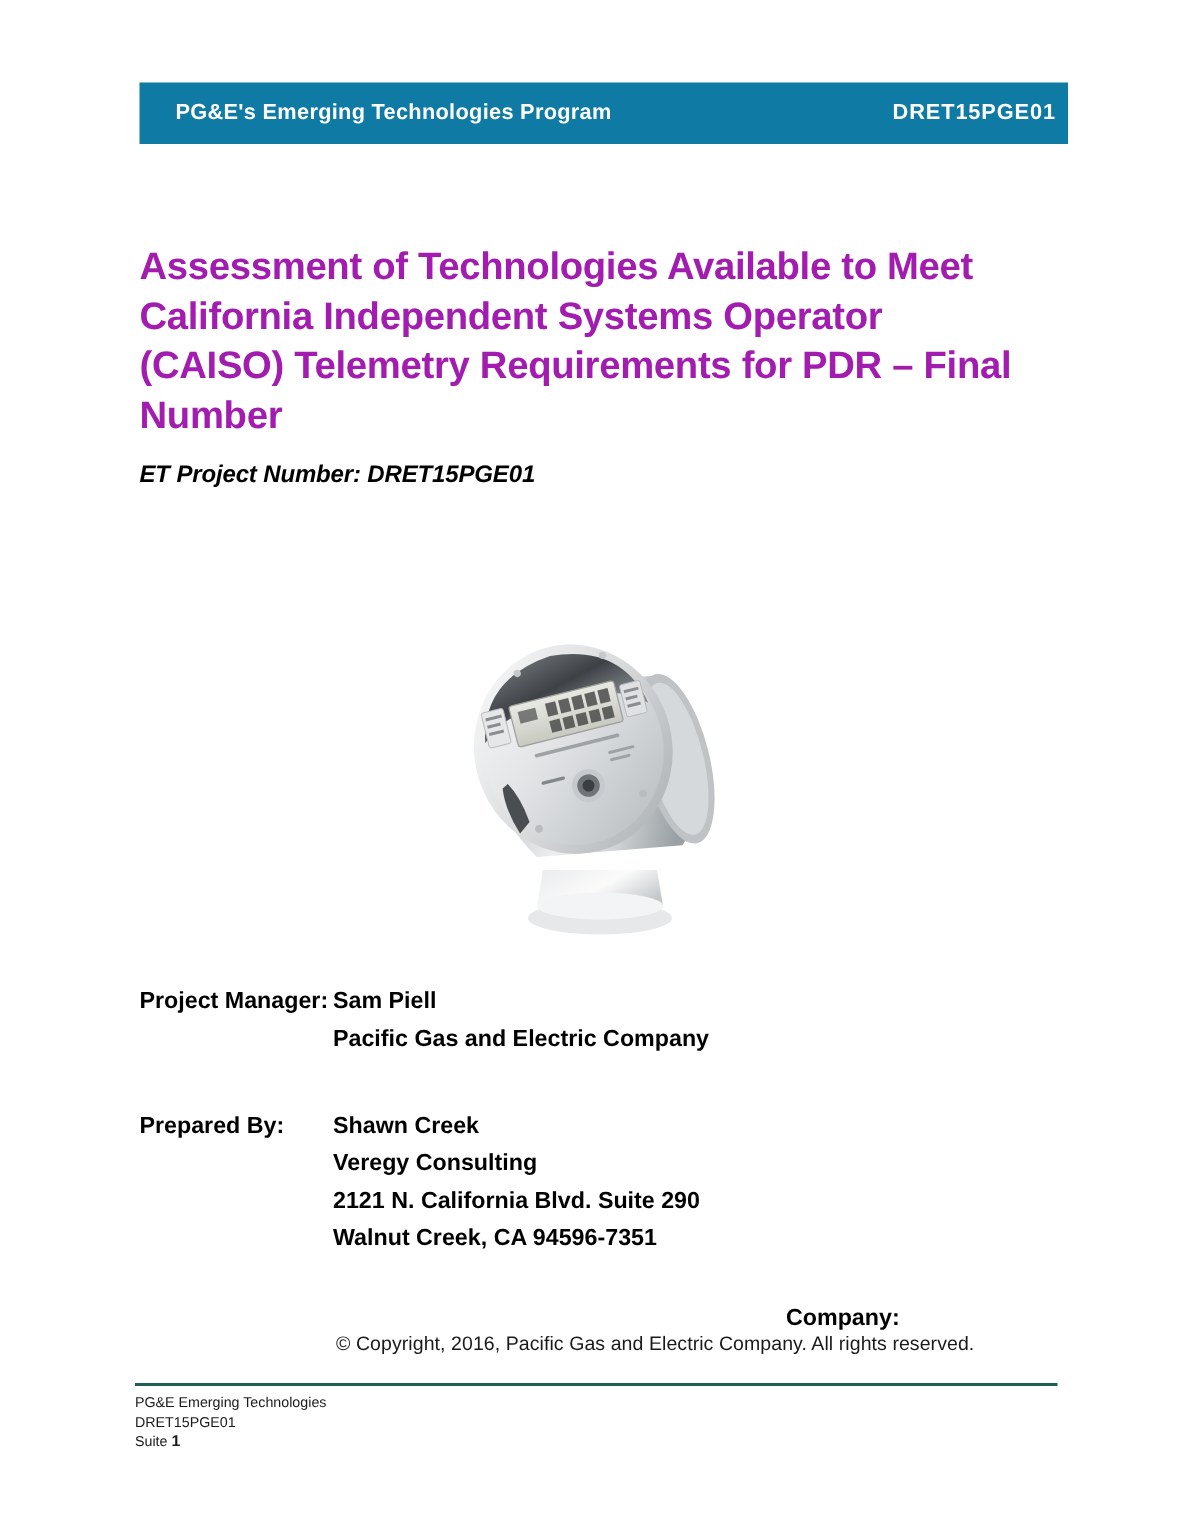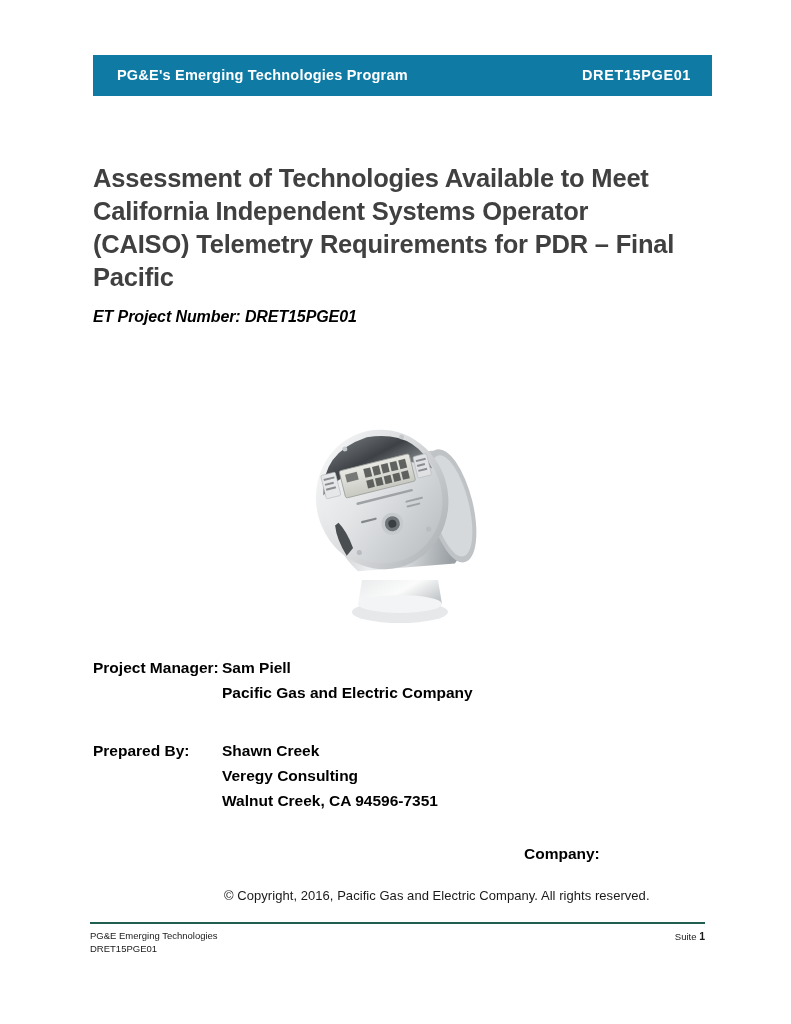--- a/index.html
+++ b/index.html
@@ -30,21 +30,21 @@
     position: absolute;
     left: 93px;
     top: 55px;
     width: 619px;
     height: 41px;
     background: #0f7ba5;
     display: flex;
     align-items: center;
     justify-content: space-between;
     box-sizing: border-box;
-    padding: 0 21px 0 24px;
+    padding: 0 8px 0 24px;
   }
   .header-banner .banner-text {
     color: #ffffff;
     font-size: 14.5px;
     font-weight: bold;
     letter-spacing: 0.2px;
     white-space: nowrap;
     line-height: 1;
   }
   .header-banner .banner-code {
@@ -59,21 +59,21 @@
   
   .doc-title {
     position: absolute;
     left: 93px;
     top: 162px;
     width: 620px;
     font-size: 25.5px;
     font-weight: bold;
     line-height: 33px;
     letter-spacing: -0.2px;
-    color: #404040;
+    color: #a21caf;
   }
 
   .project-number {
     position: absolute;
     left: 93px;
     top: 308px;
     font-size: 16px;
     font-style: italic;
     font-weight: bold;
     color: #000000;
@@ -140,24 +140,25 @@
     height: 2px;
     background: #1f5f52;
   }
   .footer {
     position: absolute;
     left: 90px;
     top: 930px;
     width: 615px;
     display: flex;
     align-items: flex-start;
-    justify-content: space-between;
+    justify-content: flex-end;
     font-size: 9.5px;
     color: #1a1a1a;
     line-height: 12.5px;
+    flex-direction: column;
   }
   .footer-left { white-space: nowrap; }
   .footer-right {
     white-space: nowrap;
     font-size: 9.5px;
   }
   .footer-right .page-num {
     font-weight: bold;
     font-size: 10.5px;
   }
@@ -169,21 +170,21 @@
 
   <div class="header-banner" style="background: rgb(15, 123, 165);">
     <span class="banner-text">PG&amp;E's Emerging Technologies Program</span>
     <span class="banner-code">DRET15PGE01</span>
   </div>
 
   <div class="doc-title">
     <div>Assessment of Technologies Available to Meet</div>
     <div>California Independent Systems Operator</div>
     <div>(CAISO) Telemetry Requirements for PDR – Final</div>
-    <div>Pacific</div>
+    <div>Number</div>
   </div>
 
   <div class="project-number">ET Project Number: DRET15PGE01</div>
 
   <div class="meter-figure">
     <svg viewBox="0 0 210 228" xmlns="http://www.w3.org/2000/svg" aria-hidden="true">
       <defs>
         <linearGradient id="bodyGrad" x1="0" y1="0" x2="1" y2="0.35">
           <stop offset="0%" stop-color="#8d9195"></stop>
           <stop offset="18%" stop-color="#c9ccce"></stop>
@@ -298,20 +299,21 @@
       </div>
     </div>
 
     <div class="info-gap-sm"></div>
 
     <div class="info-row">
       <div class="info-label">Prepared By:</div>
       <div class="info-values">
         <div class="info-value">Shawn Creek</div>
         <div class="info-value">Veregy Consulting</div>
+        <div class="info-value">2121 N. California Blvd. Suite 290</div>
         <div class="info-value">Walnut Creek, CA 94596-7351</div>
       </div>
     </div>
 
     <div class="info-gap-md"></div>
 
     <div class="info-row">
       <div class="info-label">Company:</div>
     </div>
 

